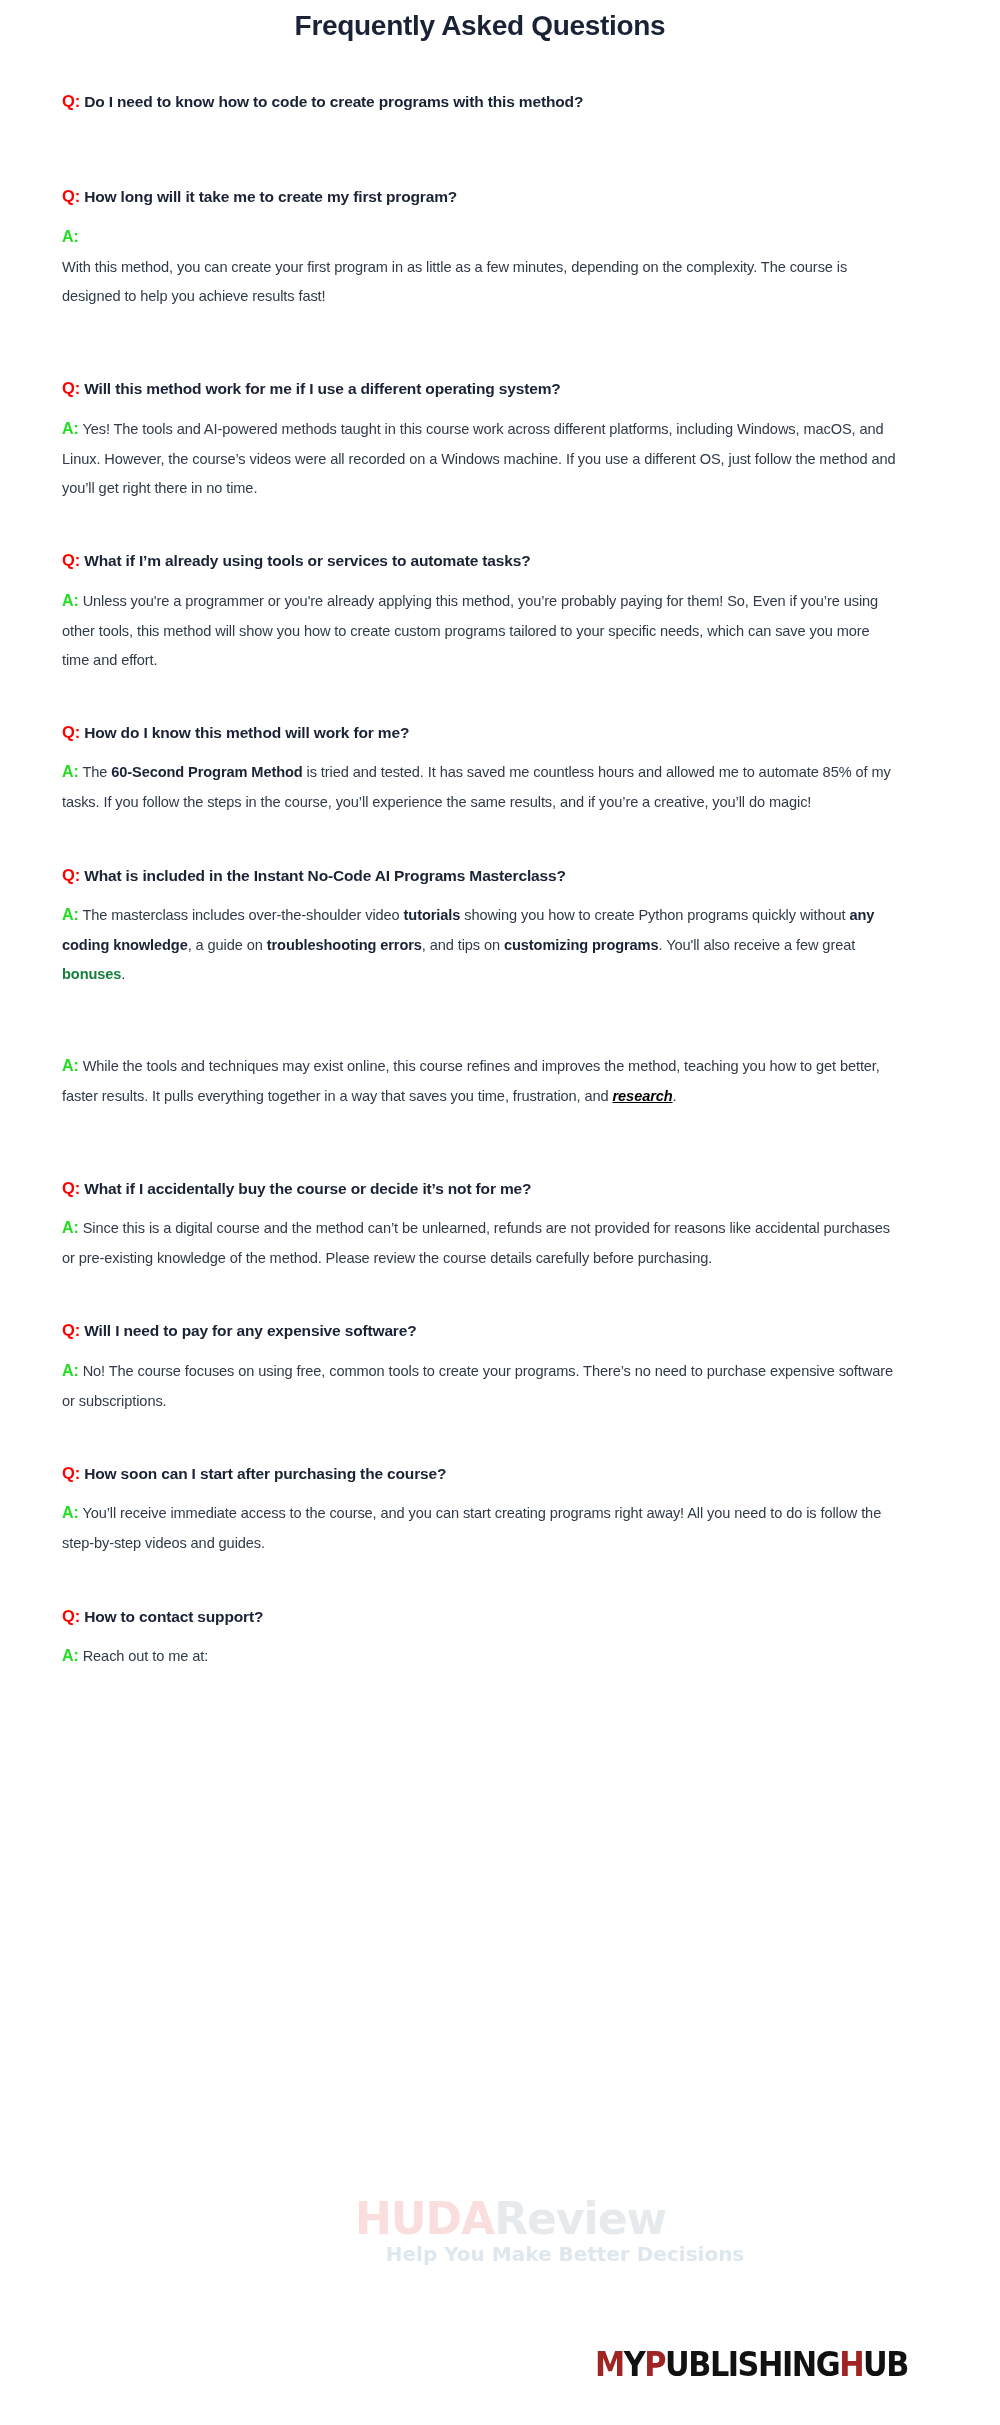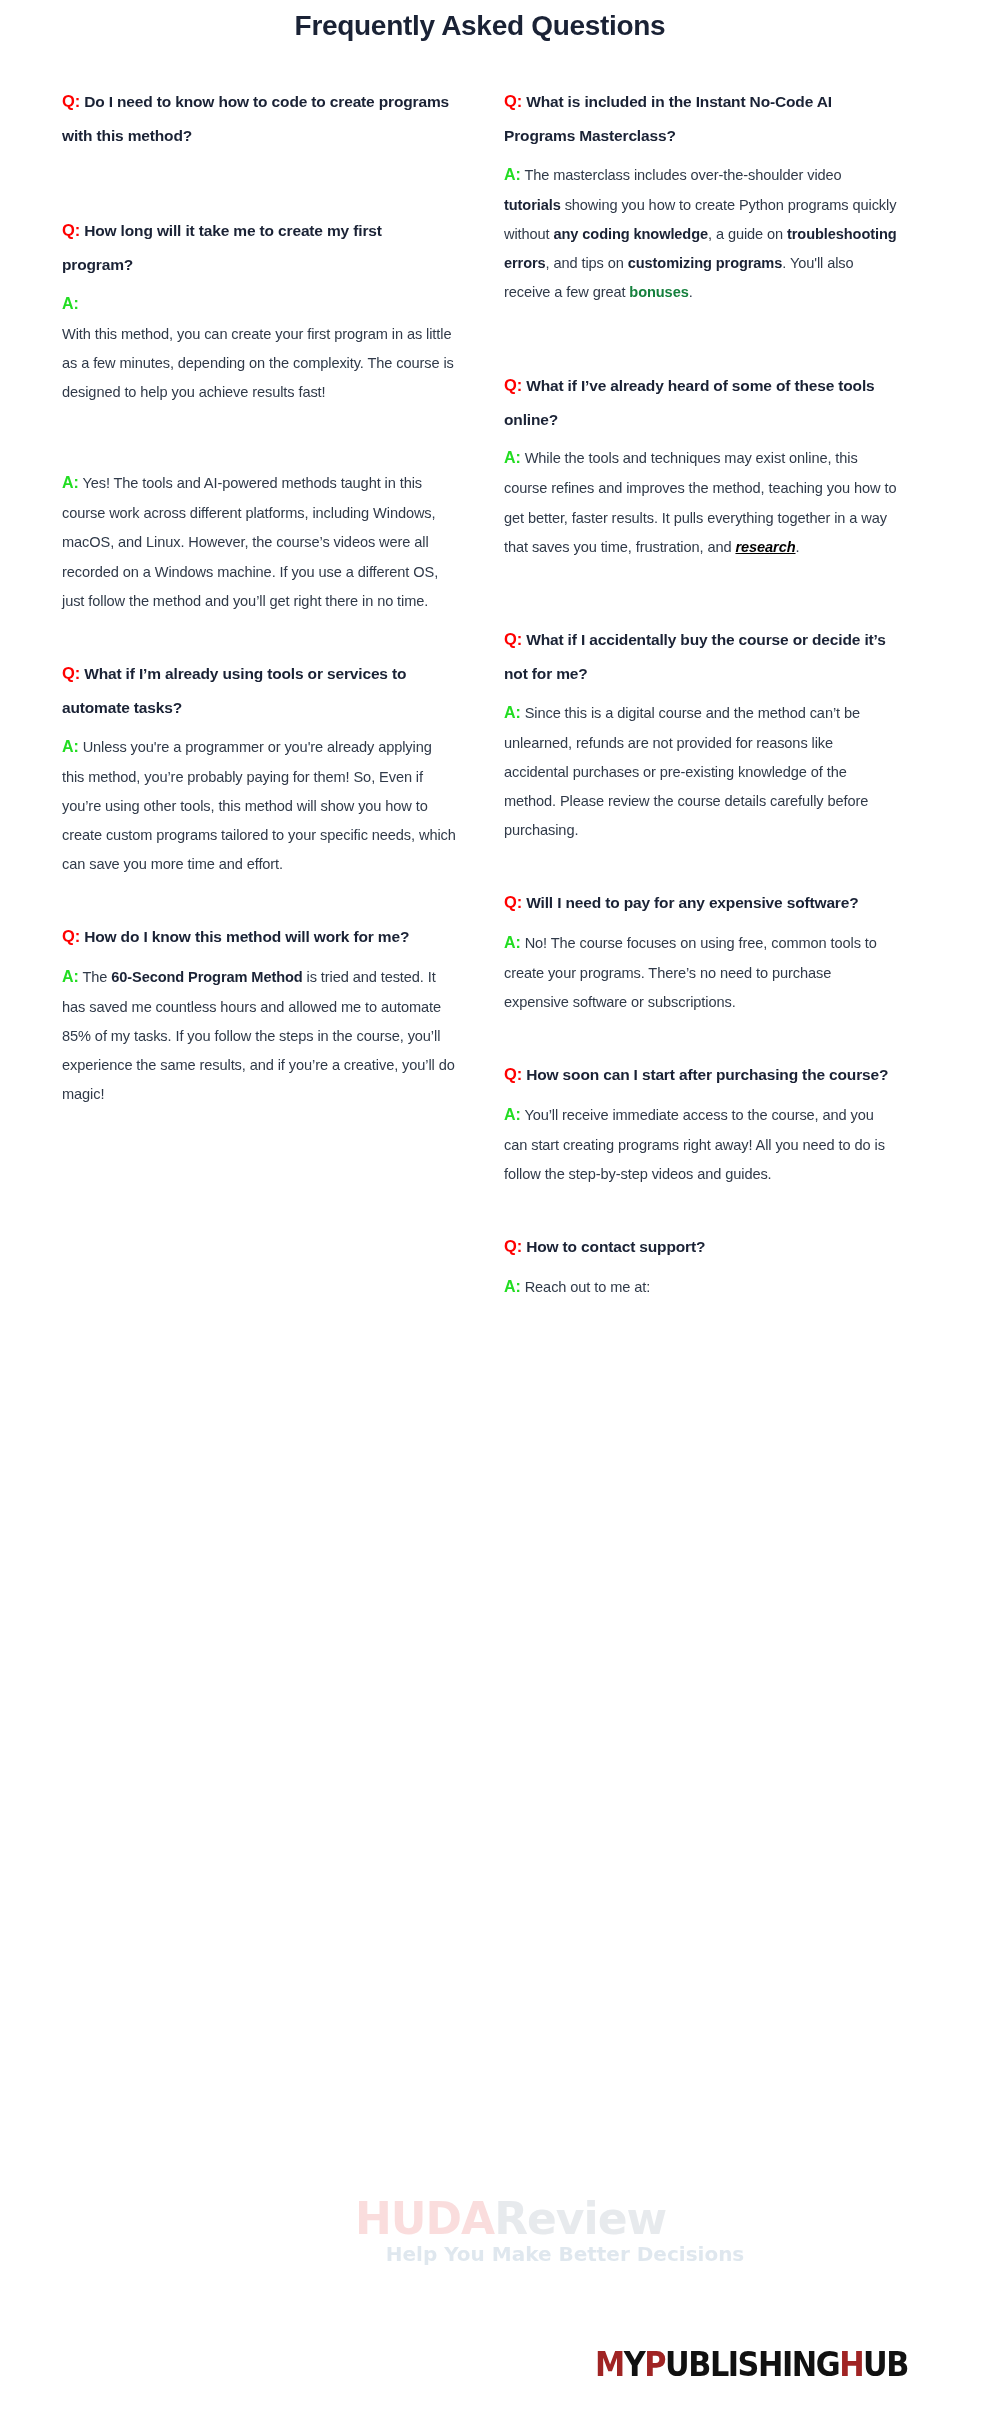--- a/index.html
+++ b/index.html
@@ -31,21 +31,21 @@
     letter-spacing: -0.3px;
     color: #1a2235;
     padding-top: 10px;
     margin: 0 0 42px 0;
   }
 
   
   .faq-grid {
     position: relative;
     display: grid;
-    grid-template-columns: 1fr 1fr;
+    grid-template-columns: 1fr;
     column-gap: 48px;
   }
   .faq-col {
     display: block;
   }
   .faq-item {
     margin-bottom: 32px;
   }
   .q-line {
     font-size: 15.5px;
@@ -157,38 +157,38 @@
   <div class="faq-grid">
     <div class="faq-col" id="col-left">
         <div class="faq-item gap-l">
           <p class="q-line"><span class="q-mark">Q:</span> Do I need to know how to code to create programs with this method?</p>
         </div>
         <div class="faq-item gap-l">
           <p class="q-line"><span class="q-mark">Q:</span> How long will it take me to create my first program?</p>
           <p class="a-line"><span class="a-mark">A:</span> <br><span>With this method, you can create your first program in as little as a few minutes, depending on the complexity. The course is designed to help you achieve results fast!</span></p>
         </div>
         <div class="faq-item gap-m">
+          <p class="q-line"><span class="q-mark">Q:</span> Will this method work for me if I use a different operating system?</p>
           <p class="a-line"><span class="a-mark">A:</span> <span>Yes! The tools and AI-powered methods taught in this course work across different platforms, including Windows, macOS, and Linux. However, the course’s videos were all recorded on a Windows machine. If you use a different OS, just follow the method and you’ll get right there in no time.</span></p>
         </div>
         <div class="faq-item gap-m">
           <p class="q-line"><span class="q-mark">Q:</span> What if I’m already using tools or services to automate tasks?</p>
           <p class="a-line"><span class="a-mark">A:</span> <span>Unless you're a programmer or you're already applying this method, you’re probably paying for them! So, Even if you’re using other tools, this method will show you how to create custom programs tailored to your specific needs, which can save you more time and effort.</span></p>
         </div>
         <div class="faq-item gap-m">
           <p class="q-line"><span class="q-mark">Q:</span> How do I know this method will work for me?</p>
           <p class="a-line"><span class="a-mark">A:</span> <span>The </span><b>60-Second Program Method</b><span> is tried and tested. It has saved me countless hours and allowed me to automate 85% of my tasks. If you follow the steps in the course, you’ll experience the same results, and if you’re a creative, you’ll do magic!</span></p>
         </div>
       </div>
     <div class="faq-col" id="col-right">
         <div class="faq-item gap-l">
           <p class="q-line"><span class="q-mark">Q:</span> What is included in the Instant No-Code AI Programs Masterclass?</p>
           <p class="a-line"><span class="a-mark">A:</span> <span>The masterclass includes over-the-shoulder video </span><b>tutorials</b><span> showing you how to create Python programs quickly without </span><b>any coding knowledge</b><span>, a guide on </span><b>troubleshooting errors</b><span>, and tips on </span><b>customizing programs</b><span>. You'll also receive a few great </span><span class="hl-green">bonuses</span><span>.</span></p>
         </div>
         <div class="faq-item gap-l">
-          <p class="q-line"><span class="q-mark">Q:</span> What if I’ve already heard of some of these tools online?</p>
           <p class="a-line"><span class="a-mark">A:</span> <span>While the tools and techniques may exist online, this course refines and improves the method, teaching you how to get better, faster results. It pulls everything together in a way that saves you time, frustration, and </span><span class="hl-red-ul">research</span><span>.</span></p>
         </div>
         <div class="faq-item gap-m">
           <p class="q-line"><span class="q-mark">Q:</span> What if I accidentally buy the course or decide it’s not for me?</p>
           <p class="a-line"><span class="a-mark">A:</span> <span>Since this is a digital course and the method can’t be unlearned, refunds are not provided for reasons like accidental purchases or pre-existing knowledge of the method. Please review the course details carefully before purchasing.</span></p>
         </div>
         <div class="faq-item gap-m">
           <p class="q-line"><span class="q-mark">Q:</span> Will I need to pay for any expensive software?</p>
           <p class="a-line"><span class="a-mark">A:</span> <span>No! The course focuses on using free, common tools to create your programs. There’s no need to purchase expensive software or subscriptions.</span></p>
         </div>

